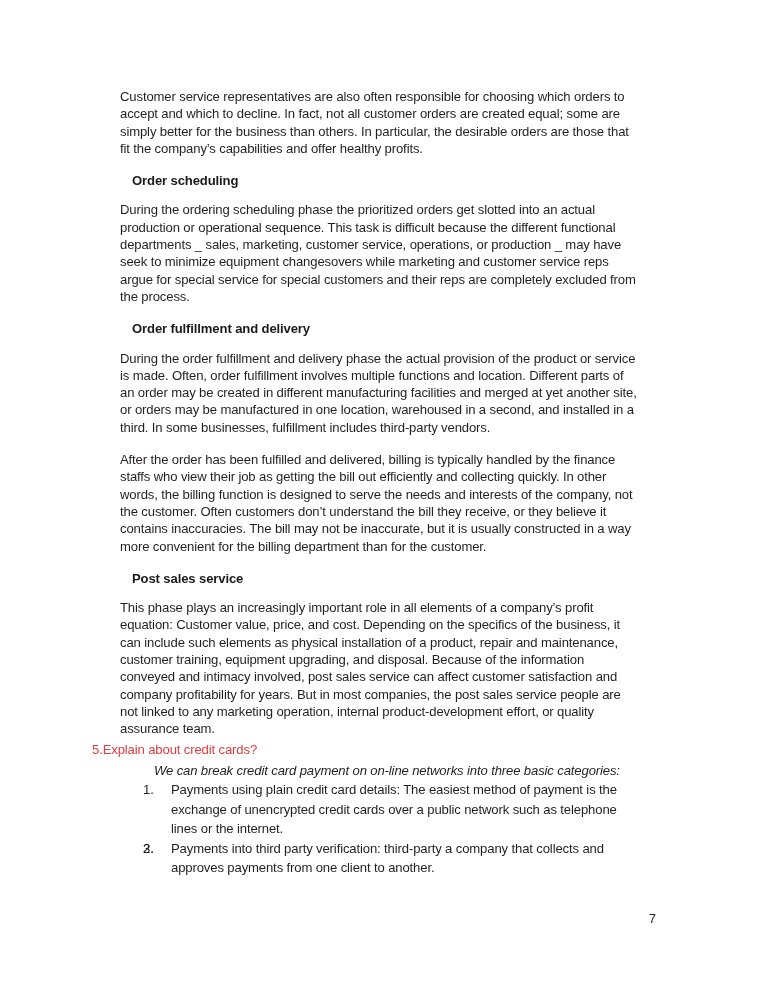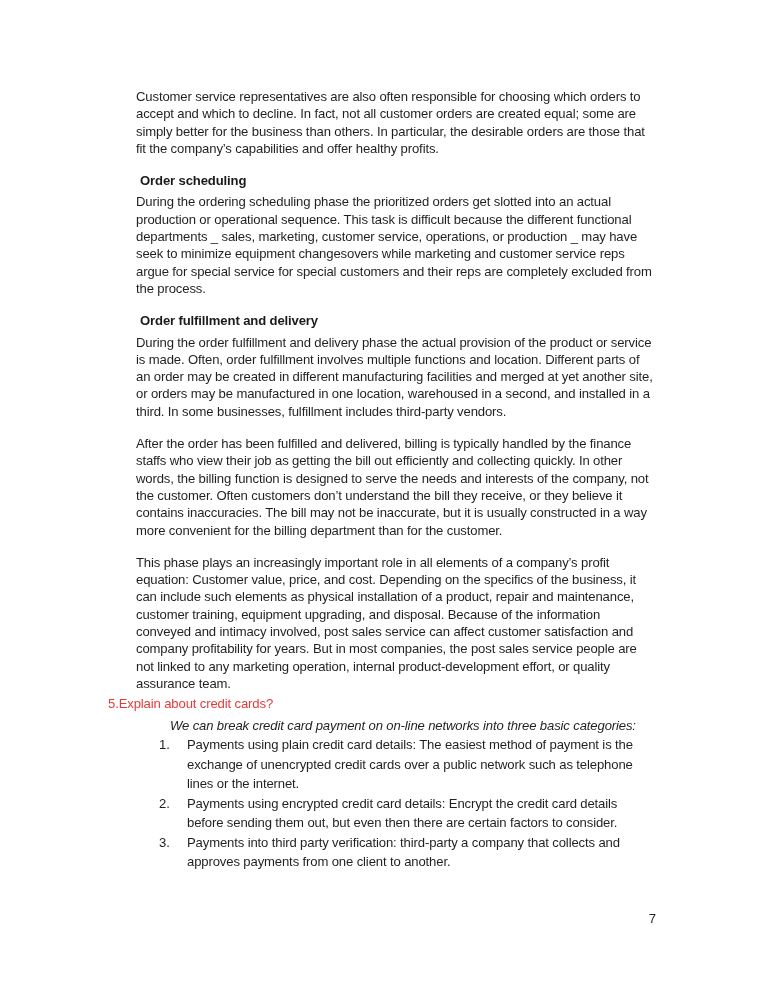--- a/index.html
+++ b/index.html
@@ -20,41 +20,41 @@
     position: absolute;
     top: 0;
     left: 0;
     width: 765px;
     height: 990px;
     background: #ffffff;
     overflow: hidden;
   }
   .content {
     position: absolute;
-    left: 136px;
+    left: 120px;
     top: 88px;
     width: 521px;
   }
   .para {
     font-size: 13.1px;
     line-height: 17.3px;
     color: #231f20;
     text-align: left;
     margin: 0;
     letter-spacing: -0.01em;
   }
   .section {
     margin-top: 15px;
   }
   .section-heading {
     font-size: 13.1px;
     line-height: 17.3px;
     font-weight: bold;
     color: #1a1a1a;
-    margin: 4px;
+    margin: 12px;
     letter-spacing: -0.01em;
   }
   .red-heading {
     font-size: 13.1px;
     line-height: 17.3px;
     color: #e03c3c;
     margin: 3px;
     margin-left: -28px;
     letter-spacing: -0.01em;
   }
@@ -118,34 +118,34 @@
     <div class="section">
       <p class="section-heading">Order fulfillment and delivery</p>
       <p class="para">During the order fulfillment and delivery phase the actual provision of the product or service is made. Often, order fulfillment involves multiple functions and location. Different parts of an order may be created in different manufacturing facilities and merged at yet another site, or orders may be manufactured in one location, warehoused in a second, and installed in a third. In some businesses, fulfillment includes third-party vendors.</p>
     </div>
 
     <div class="section">
       <p class="para">After the order has been fulfilled and delivered, billing is typically handled by the finance staffs who view their job as getting the bill out efficiently and collecting quickly. In other words, the billing function is designed to serve the needs and interests of the company, not the customer. Often customers don’t understand the bill they receive, or they believe it contains inaccuracies. The bill may not be inaccurate, but it is usually constructed in a way more convenient for the billing department than for the customer.</p>
     </div>
 
     <div class="section">
+      <p class="section-heading">Post sales service</p>
       <p class="para">This phase plays an increasingly important role in all elements of a company’s profit equation: Customer value, price, and cost. Depending on the specifics of the business, it can include such elements as physical installation of a product, repair and maintenance, customer training, equipment upgrading, and disposal. Because of the information conveyed and intimacy involved, post sales service can affect customer satisfaction and company profitability for years. But in most companies, the post sales service people are not linked to any marketing operation, internal product-development effort, or quality assurance team.</p>
     </div>
 
     <div>
       <p class="red-heading">5.Explain about credit cards?</p>
       <p class="list-intro">We can break credit card payment on on-line networks into three basic categories:</p>
       <ol class="num-list">
         <li>
           <span class="marker">1.</span>
           <span>Payments using plain credit card details: The easiest method of payment is the exchange of unencrypted credit cards over a public network such as telephone lines or the internet.</span>
         </li>
         <li>
           <span class="marker">2.</span>
-          <span>Payments using encrypted credit card details: Encrypt the credit card details before sending them out, but even then there are certain factors to consider.</span>
         </li>
         <li>
           <span class="marker">3.</span>
           <span>Payments into third party verification: third-party a company that collects and approves payments from one client to another.</span>
         </li>
       </ol>
     </div>
 
   </div>
 

